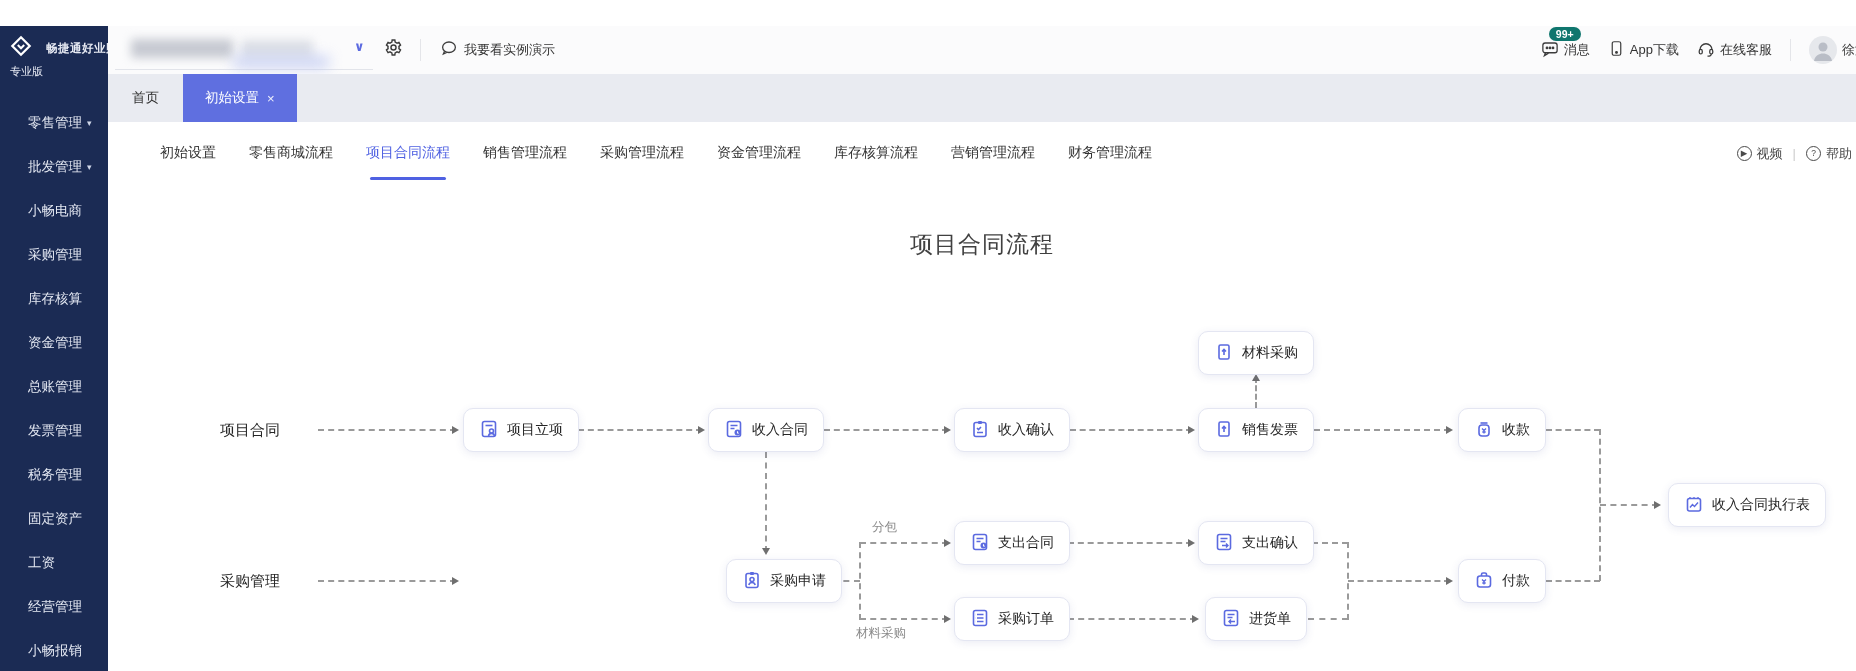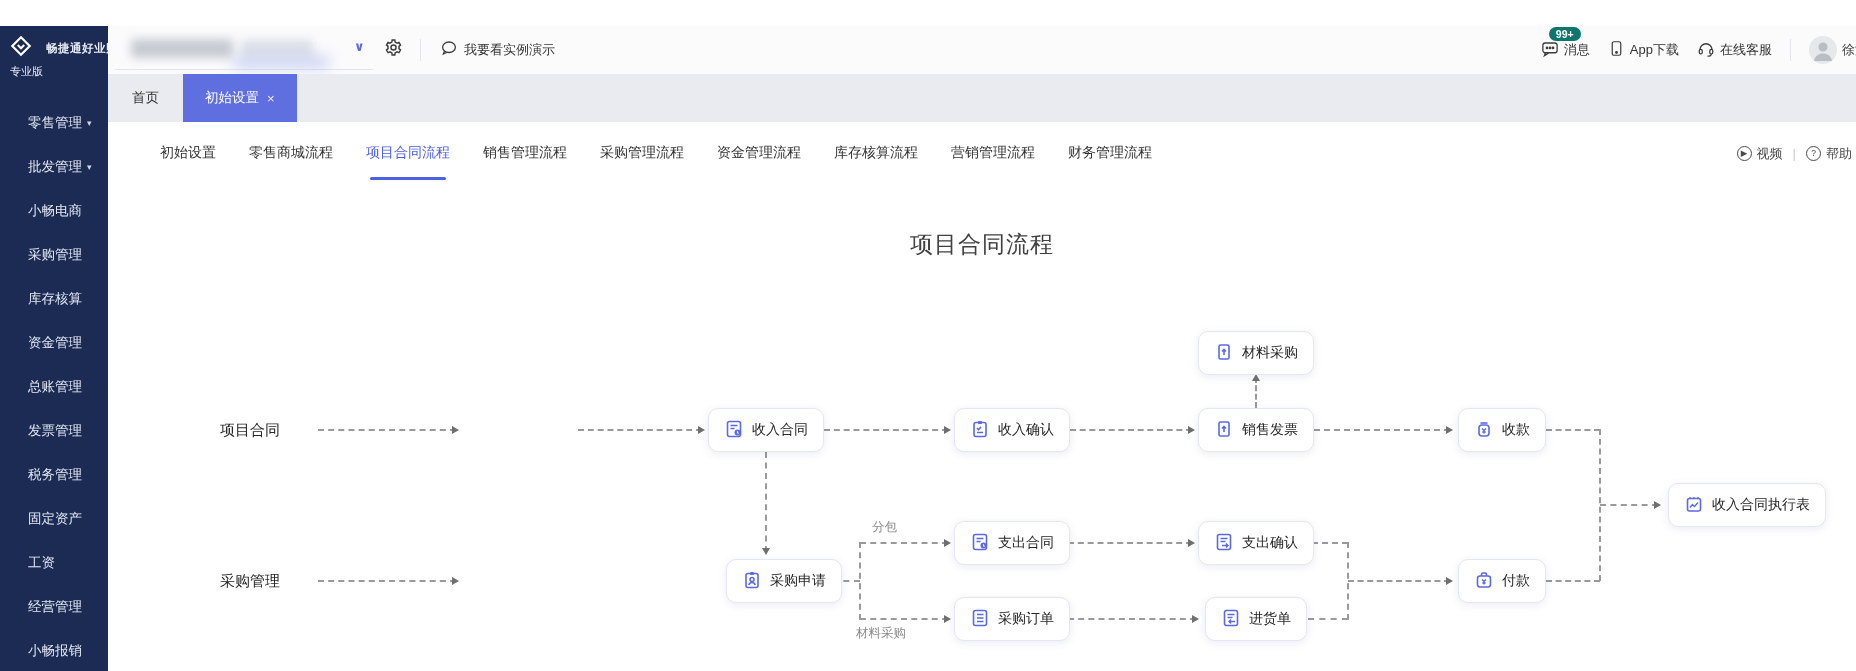--- a/index.html
+++ b/index.html
@@ -292,20 +292,29 @@
       <div class="edge-label" style="left:764px;top:334px">分包</div>
       <div class="edge-label" style="left:748px;top:440px">材料采购</div>
 
       <div class="node" style="left:1148px;top:168px">
         <span><svg width="20" height="20" viewBox="0 0 20 20" fill="none" stroke="#5b6ae0" stroke-width="1.6">
               <rect x="5" y="3" width="10" height="14" rx="1.5"></rect>
               <path d="M10 13 V8 M8 9.5 L10 7.5 12 9.5"></path>
             </svg></span>
         <span>材料采购</span>
       </div>
+      <div class="node" style="left:413px;top:245px">
+        <span><svg width="20" height="20" viewBox="0 0 20 20" fill="none" stroke="#5b6ae0" stroke-width="1.6">
+              <rect x="3.5" y="2.5" width="13" height="15" rx="2"></rect>
+              <circle cx="12.5" cy="12" r="2"></circle>
+              <path d="M9.5 17c.4-1.8 1.6-2.6 3-2.6s2.6.8 3 2.6"></path>
+              <path d="M6.5 6.5 h7"></path>
+            </svg></span>
+        <span>项目立项</span>
+      </div>
       <div class="node" style="left:658px;top:245px">
         <span><svg width="20" height="20" viewBox="0 0 20 20" fill="none" stroke="#5b6ae0" stroke-width="1.6">
               <rect x="3.5" y="2.5" width="13" height="15" rx="2"></rect>
               <path d="M6.5 6.5 h7 M6.5 9.5 h4"></path>
               <circle cx="13.5" cy="13.5" r="3" fill="#5b6ae0" stroke="none"></circle>
               <path d="M13.5 12.2 v1.5 l1 .8" stroke="#fff" stroke-width="1.1"></path>
             </svg></span>
         <span>收入合同</span>
       </div>
       <div class="node" style="left:904px;top:245px">

